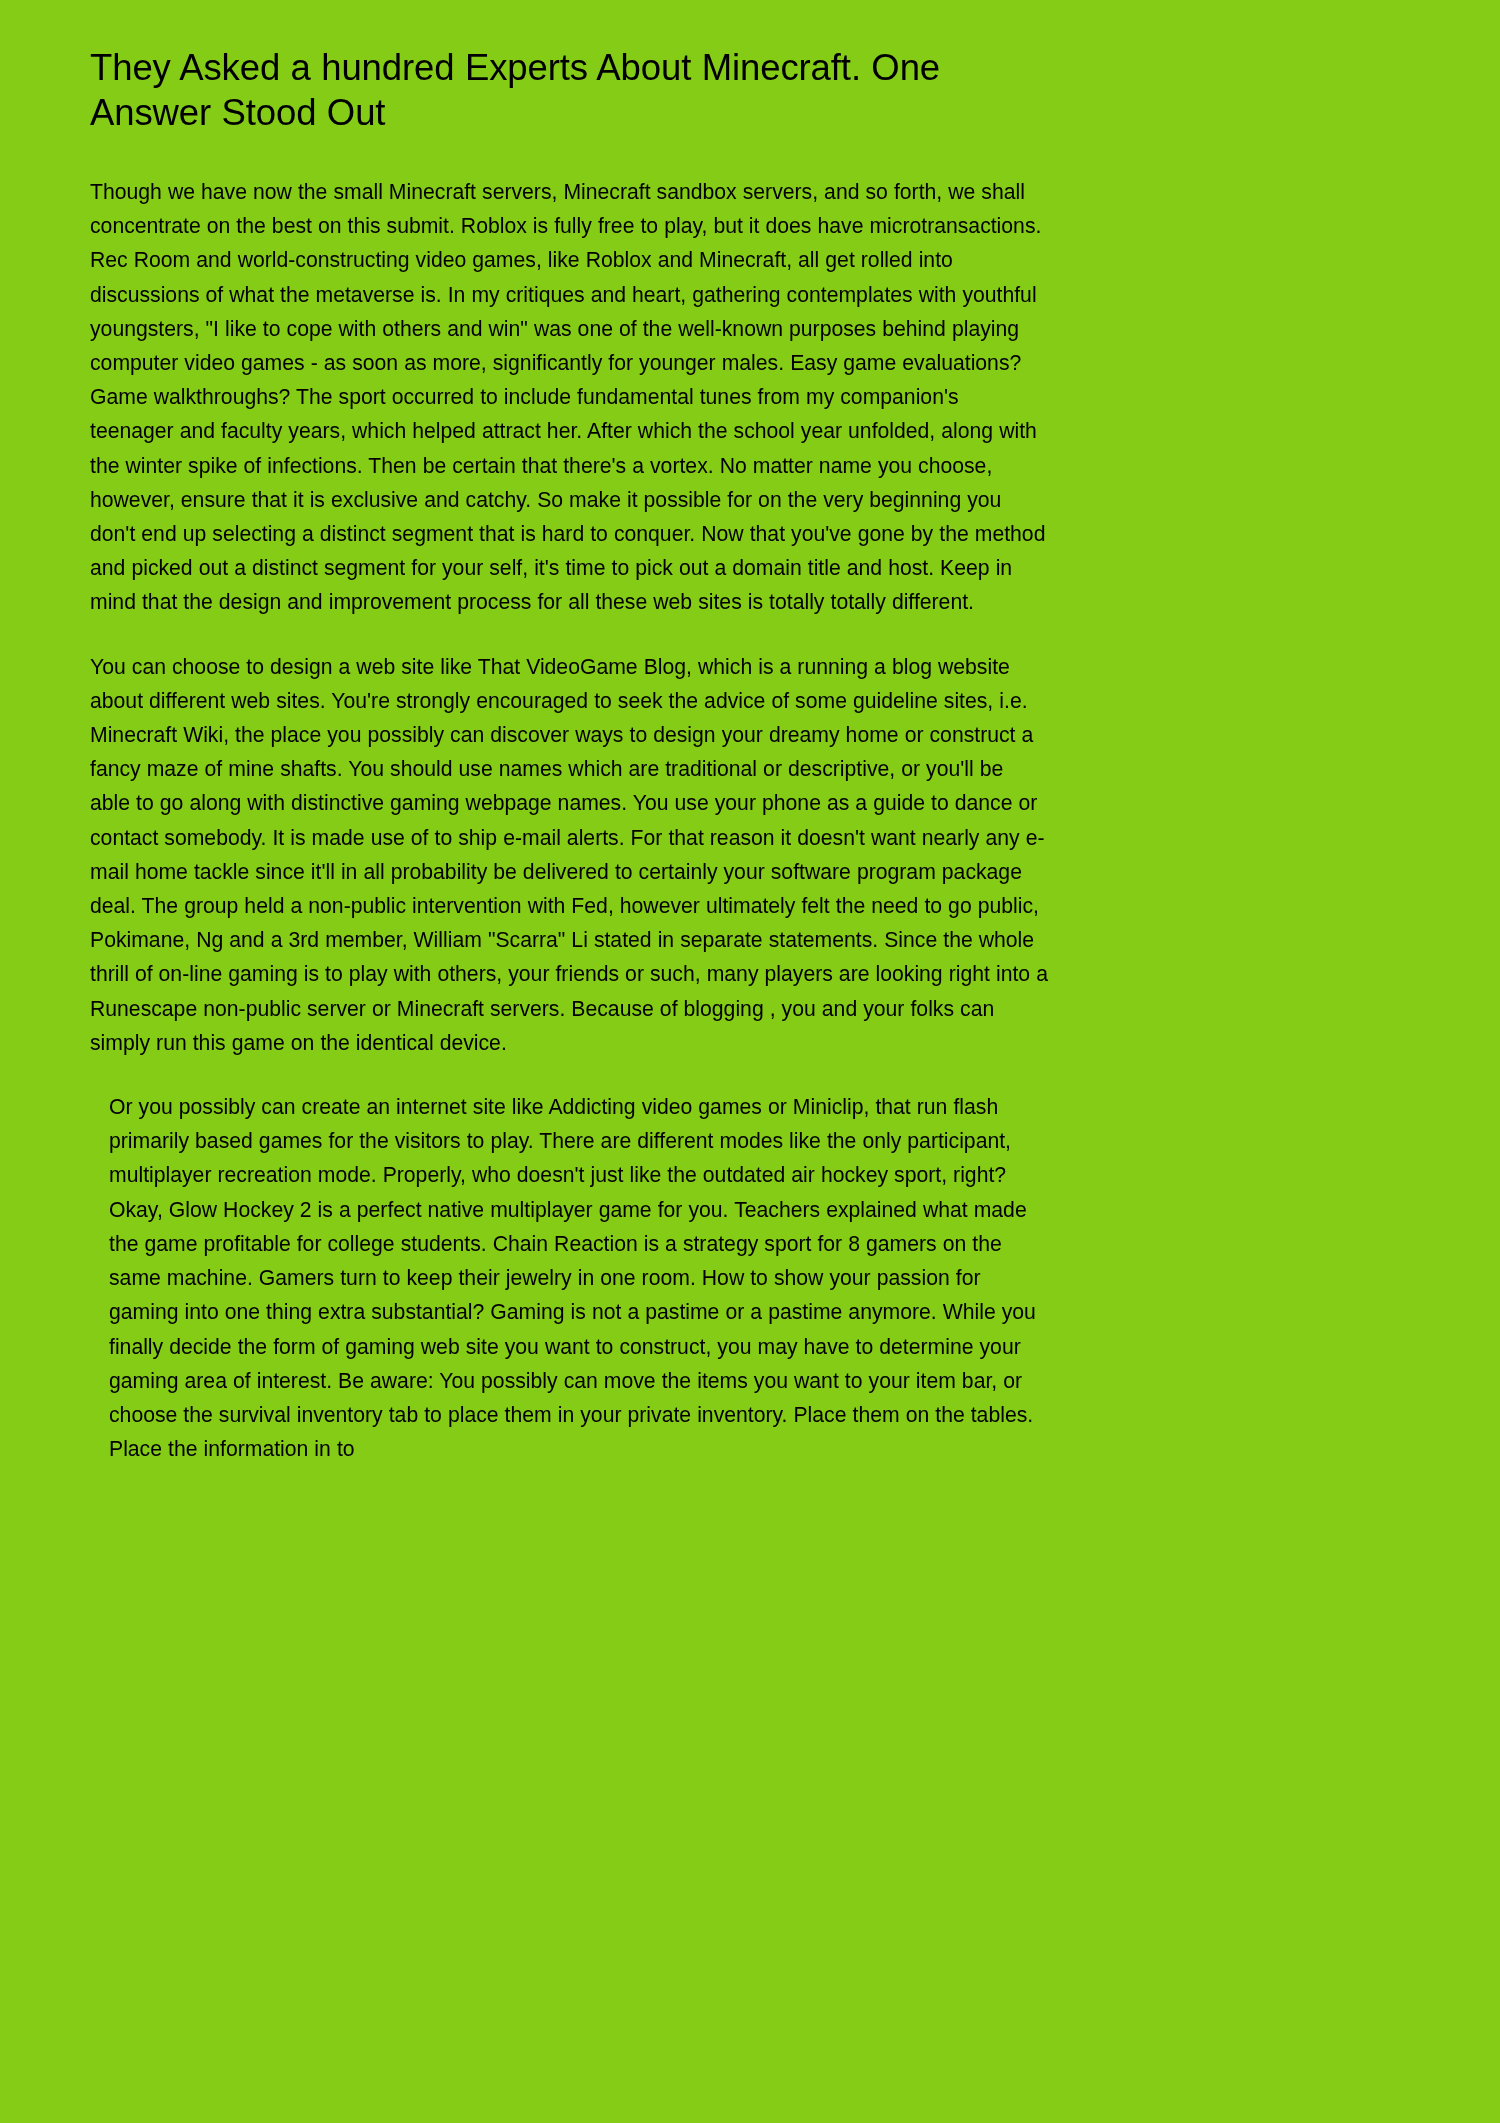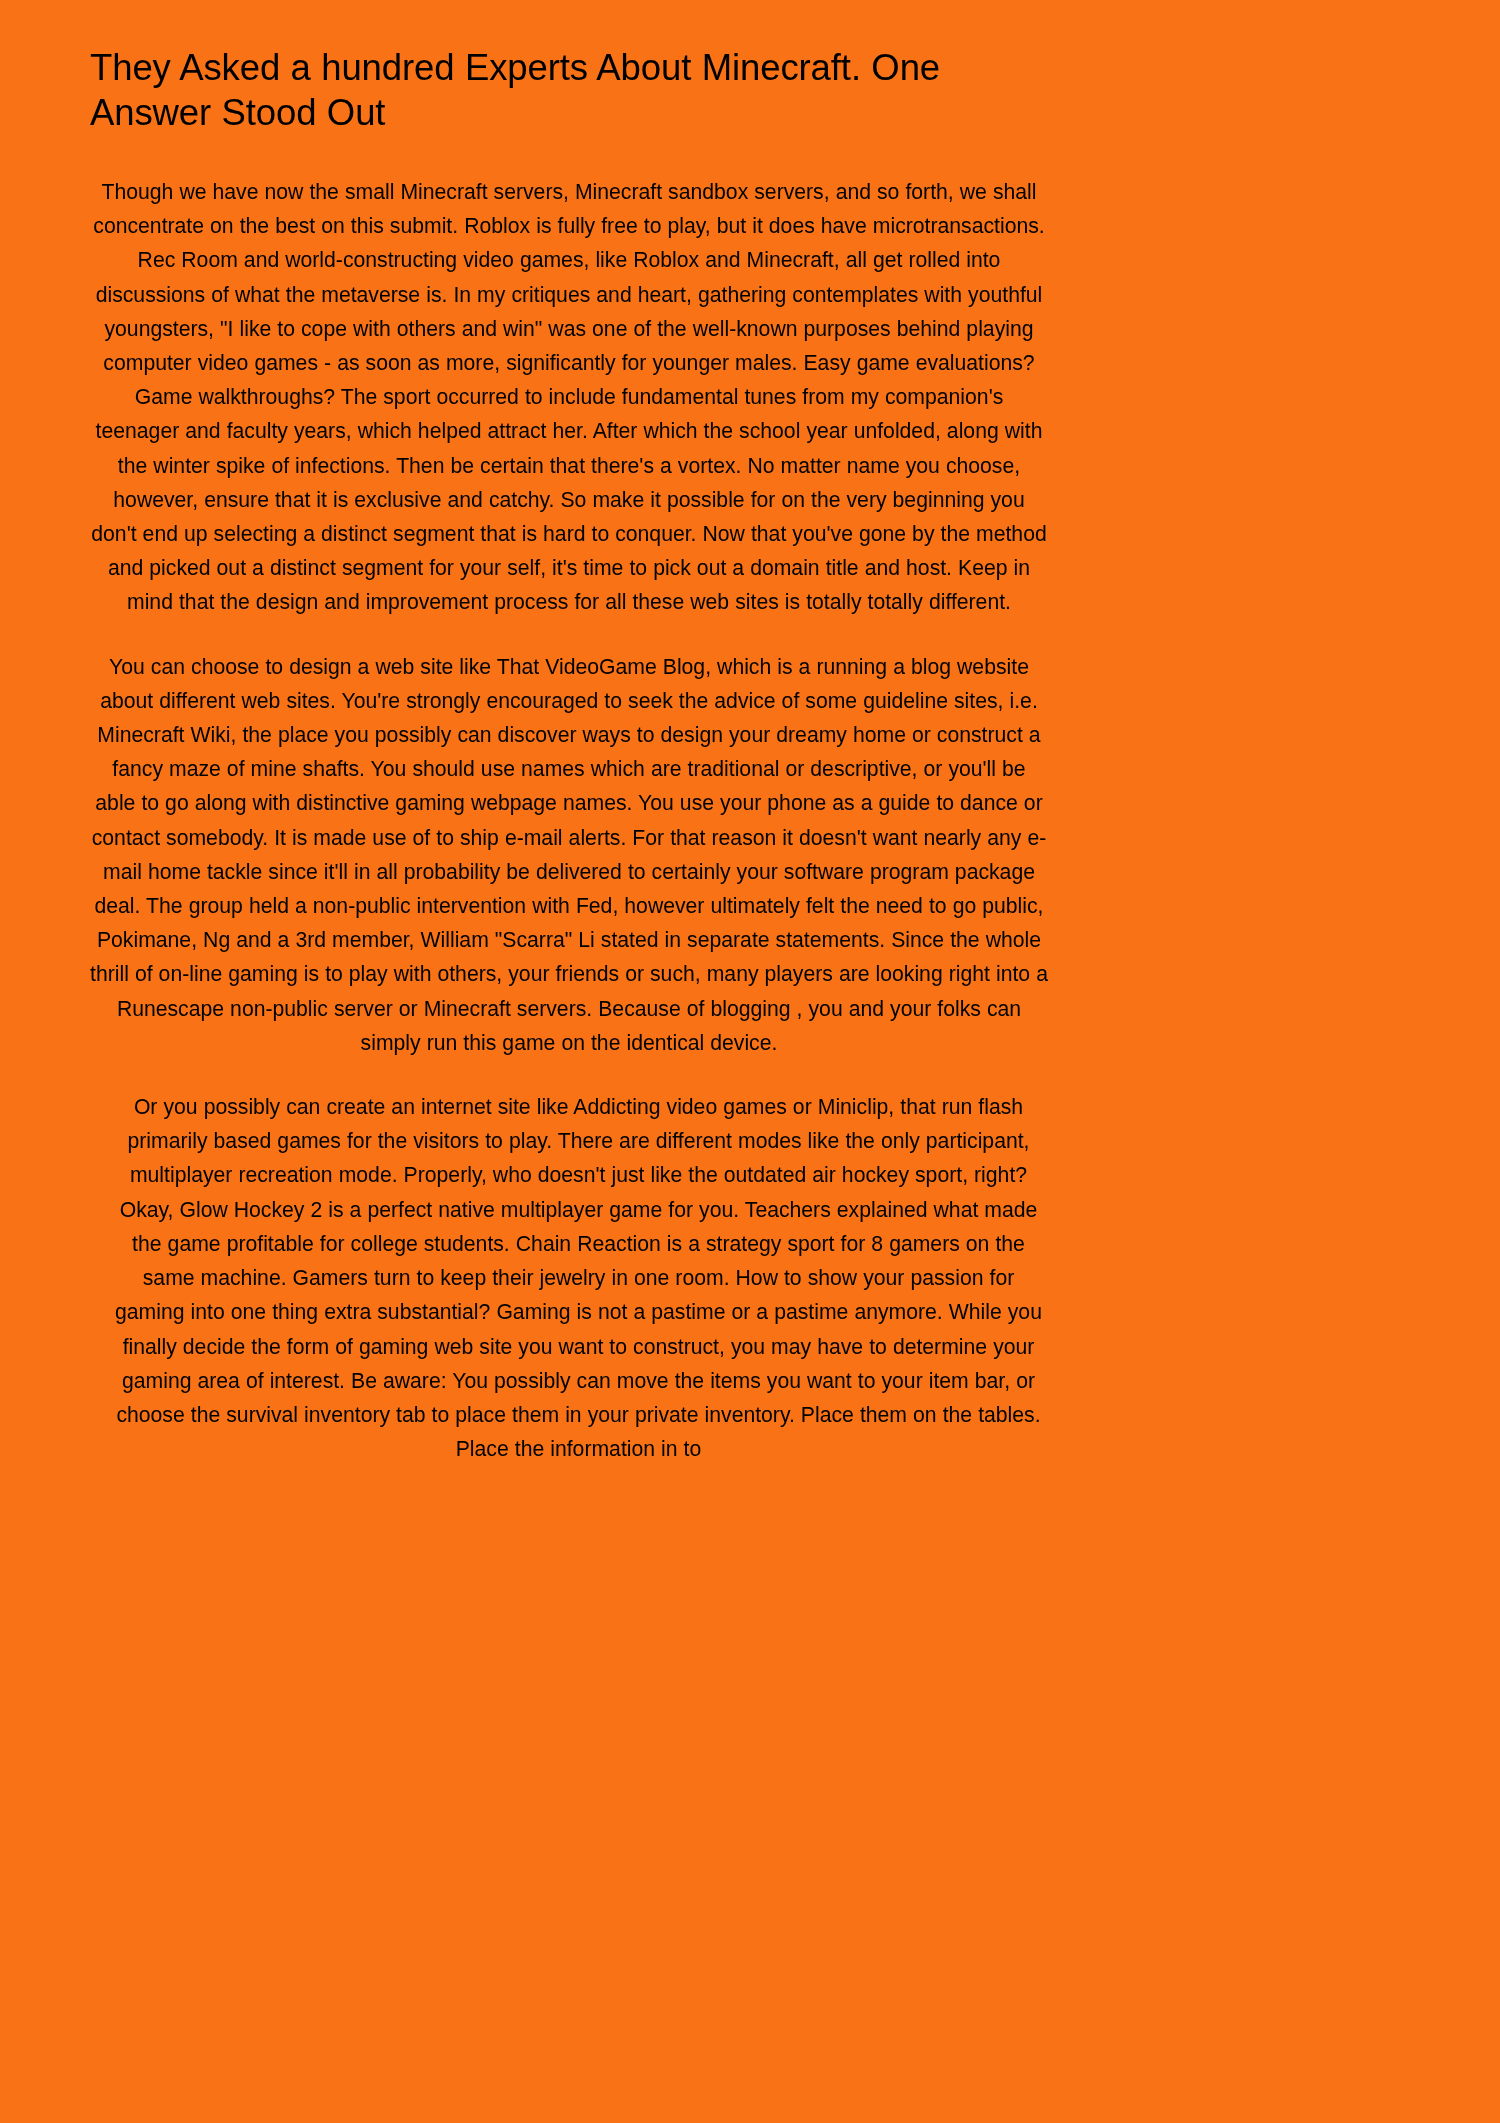--- a/index.html
+++ b/index.html
@@ -12,21 +12,21 @@
   body {
     font-family: "Liberation Sans", "DejaVu Sans", sans-serif;
     color: #000000;
     -webkit-font-smoothing: antialiased;
   }
 
   .page {
     position: relative;
     width: 1500px;
     height: 2123px;
-    background: #f97316;
+    background: #84cc16;
     overflow: hidden;
     box-sizing: border-box;
   }
 
   .article {
     position: absolute;
     left: 90px;
     top: 0;
     width: 958px;
   }
@@ -45,21 +45,21 @@
   .article-body {
     margin-top: 40px;
   }
 
   .article-paragraph {
     font-size: 21.2px;
     font-weight: 400;
     line-height: 34.2px;
     color: #000000;
     margin: 0 0 30px 0;
-    text-align: center;
+    text-align: left;
     word-spacing: 0.15px;
   }
 
   .article-paragraph:last-child {
     margin-bottom: 0;
     margin-left: 19px;
   }
 </style>
 </head>
 <body>

